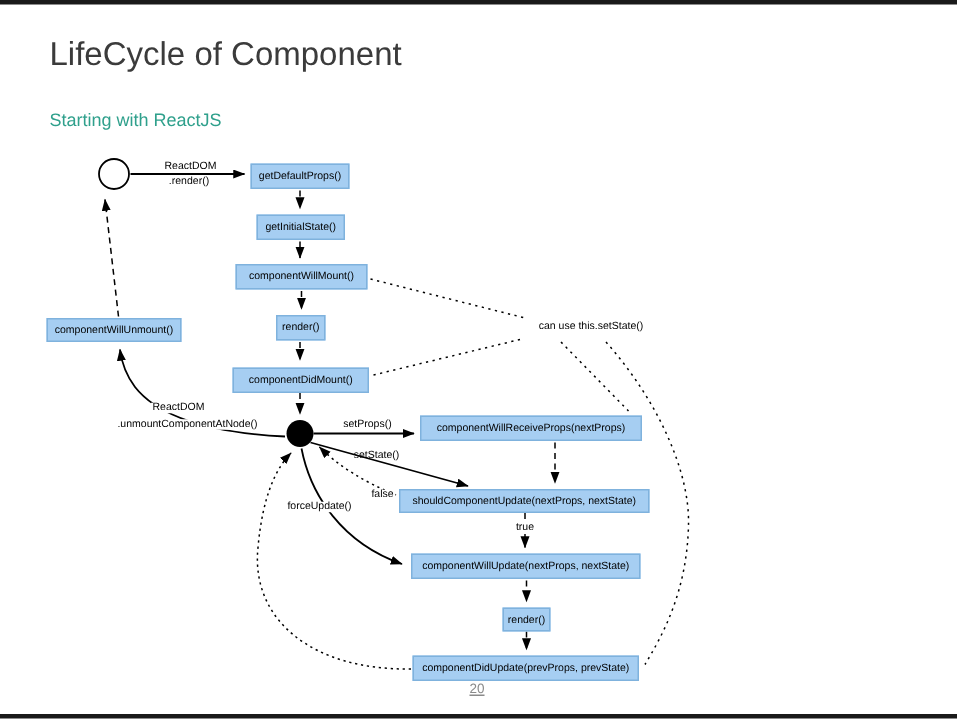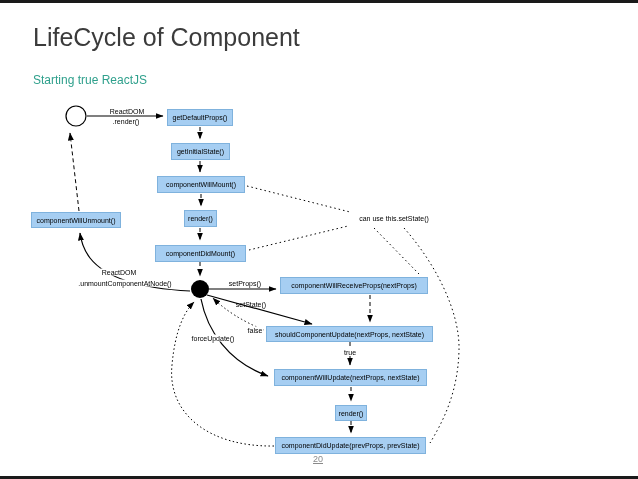--- a/index.html
+++ b/index.html
@@ -3,21 +3,21 @@
 <meta charset="utf-8">
 <style>
   html,body{margin:0;padding:0;}
   body{
     width:638px;height:479px;position:relative;background:#ffffff;
     font-family:"Liberation Sans", sans-serif;overflow:hidden;
   }
   .slide-edge{position:absolute;left:0;width:638px;height:3px;background:#1a1a1a;}
   .edge-top{top:0;} .edge-bottom{bottom:0;}
   .title{
-    position:absolute;left:33px;top:23px;font-size:25px;color:#3b3b3b;
+    position:absolute;left:33px;top:23px;font-size:22px;color:#3b3b3b;
     letter-spacing:0px;white-space:nowrap;
   }
   .subtitle{
     position:absolute;left:33px;top:73px;font-size:12px;color:#2fa08c;white-space:nowrap;
   }
   #diagram-svg{position:absolute;left:0;top:0;}
   .node{
     position:absolute;background:#a6cef2;border:1px solid #7fb2dd;
     font-size:7px;color:#000;display:flex;align-items:center;justify-content:center;
     box-sizing:border-box;white-space:nowrap;line-height:1;
@@ -31,21 +31,21 @@
     position:absolute;font-size:9px;color:#8a8a8a;transform:translate(-50%,-50%);
   }
 </style>
 </head>
 <body>
 
 <div class="slide-edge edge-top"></div>
 <div class="slide-edge edge-bottom"></div>
 
 <div class="title">LifeCycle of Component</div>
-<div class="subtitle">Starting true ReactJS</div>
+<div class="subtitle">Starting with ReactJS</div>
 
 <svg id="diagram-svg" width="638" height="479" viewBox="0 0 638 479">
   <defs>
     <marker id="arr" markerWidth="9" markerHeight="7" refX="7.5" refY="3" orient="auto" markerUnits="userSpaceOnUse">
       <path d="M0,0 L8,3 L0,6 Z" fill="#000"></path>
     </marker>
   </defs>
 
   <path d="M 87,116 L 163,116" stroke="#000" stroke-width="1.2" fill="none" marker-end="url(#arr)"></path>
   <path d="M 200,127 L 200,139" stroke="#000" stroke-width="1" fill="none" stroke-dasharray="4 3" marker-end="url(#arr)"></path>

